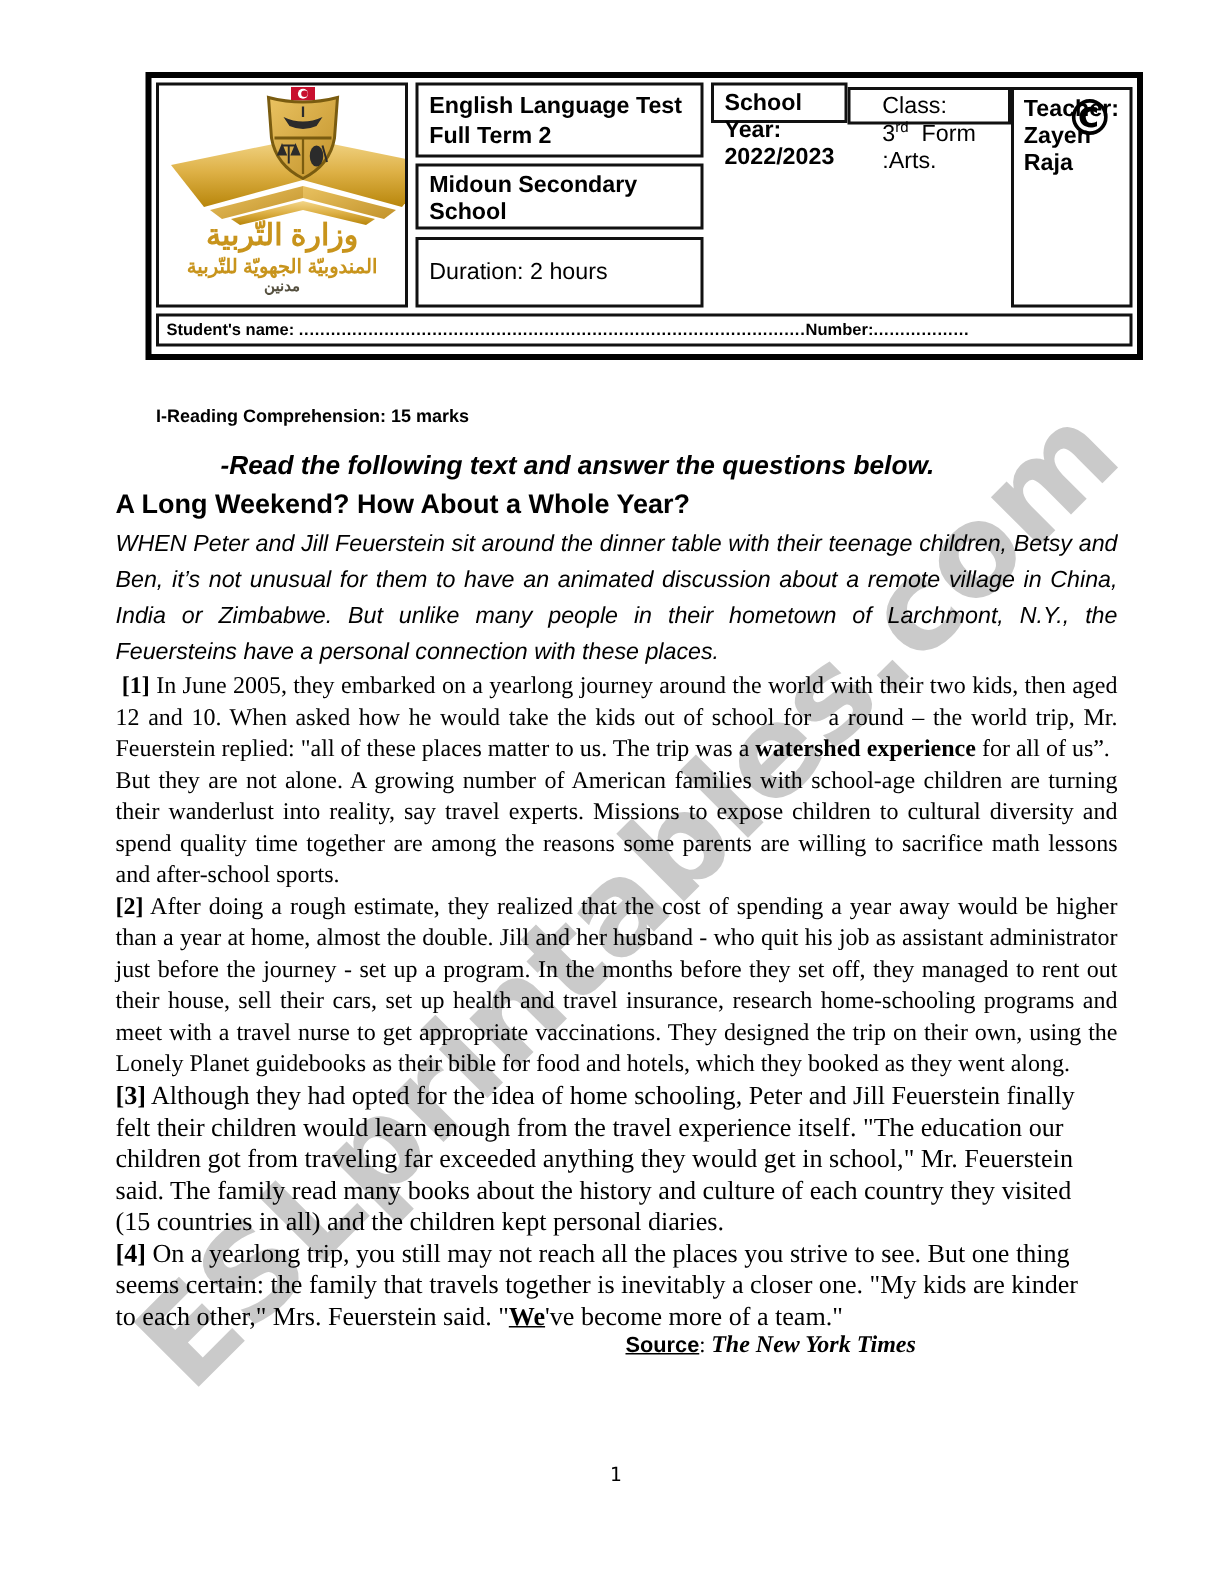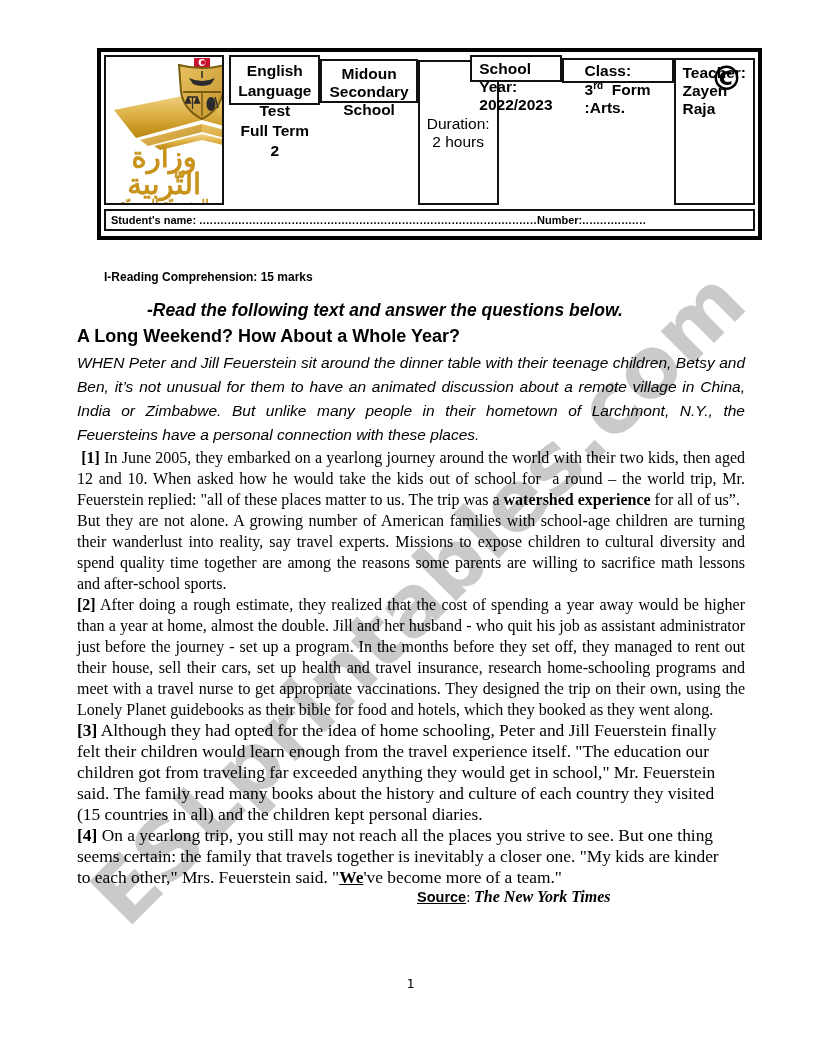--- a/index.html
+++ b/index.html
@@ -18,36 +18,36 @@
     color:rgba(128,128,128,0.42); letter-spacing:0;
   }
   
   .header {
     position:absolute; left:97px; top:48px; width:665px; height:192px;
     border:4px solid #000; padding:3px; z-index:2; background:#fff;
   }
   .header-main { display:flex; height:150px; }
   .cell { border:2px solid #111; background:#fff; }
   .logo-cell { width:206px; margin-right:5px; text-align:center; overflow:hidden; position:relative; }
-  .mid-col { width:236px; display:flex; flex-direction:row; margin-right:5px;text-align:center; }
+  .mid-col { width:236px; display:flex; flex-direction:column; margin-right:5px; }
   .test-cell { height:50px; padding:4px 7px; font-weight:bold; font-size:15.5px; line-height:20px; }
   .school-cell { height:44px; margin-top:4px; padding:4px 7px; font-weight:bold; font-size:15.5px; }
   .duration-cell { flex:1; margin-top:5px; padding:0 7px; display:flex; align-items:center; font-weight:normal; font-size:15.5px; }
   .right-col { flex:1; display:flex; }
   .year-cell { height:27px; padding:3px 7px; font-weight:bold; font-size:15.5px; }
-  .class-cell { height:25px; margin-top:3px; padding:2px 21px; font-weight:bold; font-size:15.5px; }
+  .class-cell { height:25px; margin-top:3px; padding:2px 21px; font-weight:normal; font-size:15.5px; }
   .class-cell sup { font-size:10px; }
   .teacher-cell { flex:1; margin-top:3px; padding:4px 7px; font-weight:bold; font-size:15.5px; position:relative; }
   .copyright { position:absolute; top:2px; right:10px; font-size:33px; font-weight:bold; line-height:33px; font-family:"DejaVu Sans", sans-serif; }
   .name-row { margin-top:4px; height:22px; display:flex; align-items:center;
               font-weight:bold; font-size:11px; padding:0 5px; white-space:nowrap; overflow:hidden; }
   .dots { font-weight:bold; letter-spacing:.5px; }
   
   .logo-svg { display:block; margin:1px auto 0; }
-  .logo-ar1 { font-size:29px; font-weight:bold; color:#c8941c; line-height:27px; margin-top:-6px; }
+  .logo-ar1 { font-size:20px; font-weight:bold; color:#c8941c; line-height:27px; margin-top:-6px; }
   .logo-ar2 { font-size:13px; font-weight:bold; color:#c8941c; line-height:14px; }
   .logo-ar3 { font-size:10px; font-weight:bold; color:#55503f; line-height:12px; margin-top:1px; }
   
   .content { position:absolute; left:77px; top:270px; width:668px; z-index:2; }
   .section-heading { margin-left:27px; font-size:12px; font-weight:bold; }
   .instruction { margin:16px 0 0 70px; font-size:17.5px; font-weight:bold; font-style:italic; }
   .text-title { margin-top:5px; font-size:18px; font-weight:bold; }
   .intro { margin-top:4px; font-style:italic; font-size:15.5px; line-height:24px;
            text-align:justify; font-family:"Liberation Sans", sans-serif; }
   .para { font-family:"Liberation Serif", serif; font-size:16px; line-height:21px; text-align:justify; }

